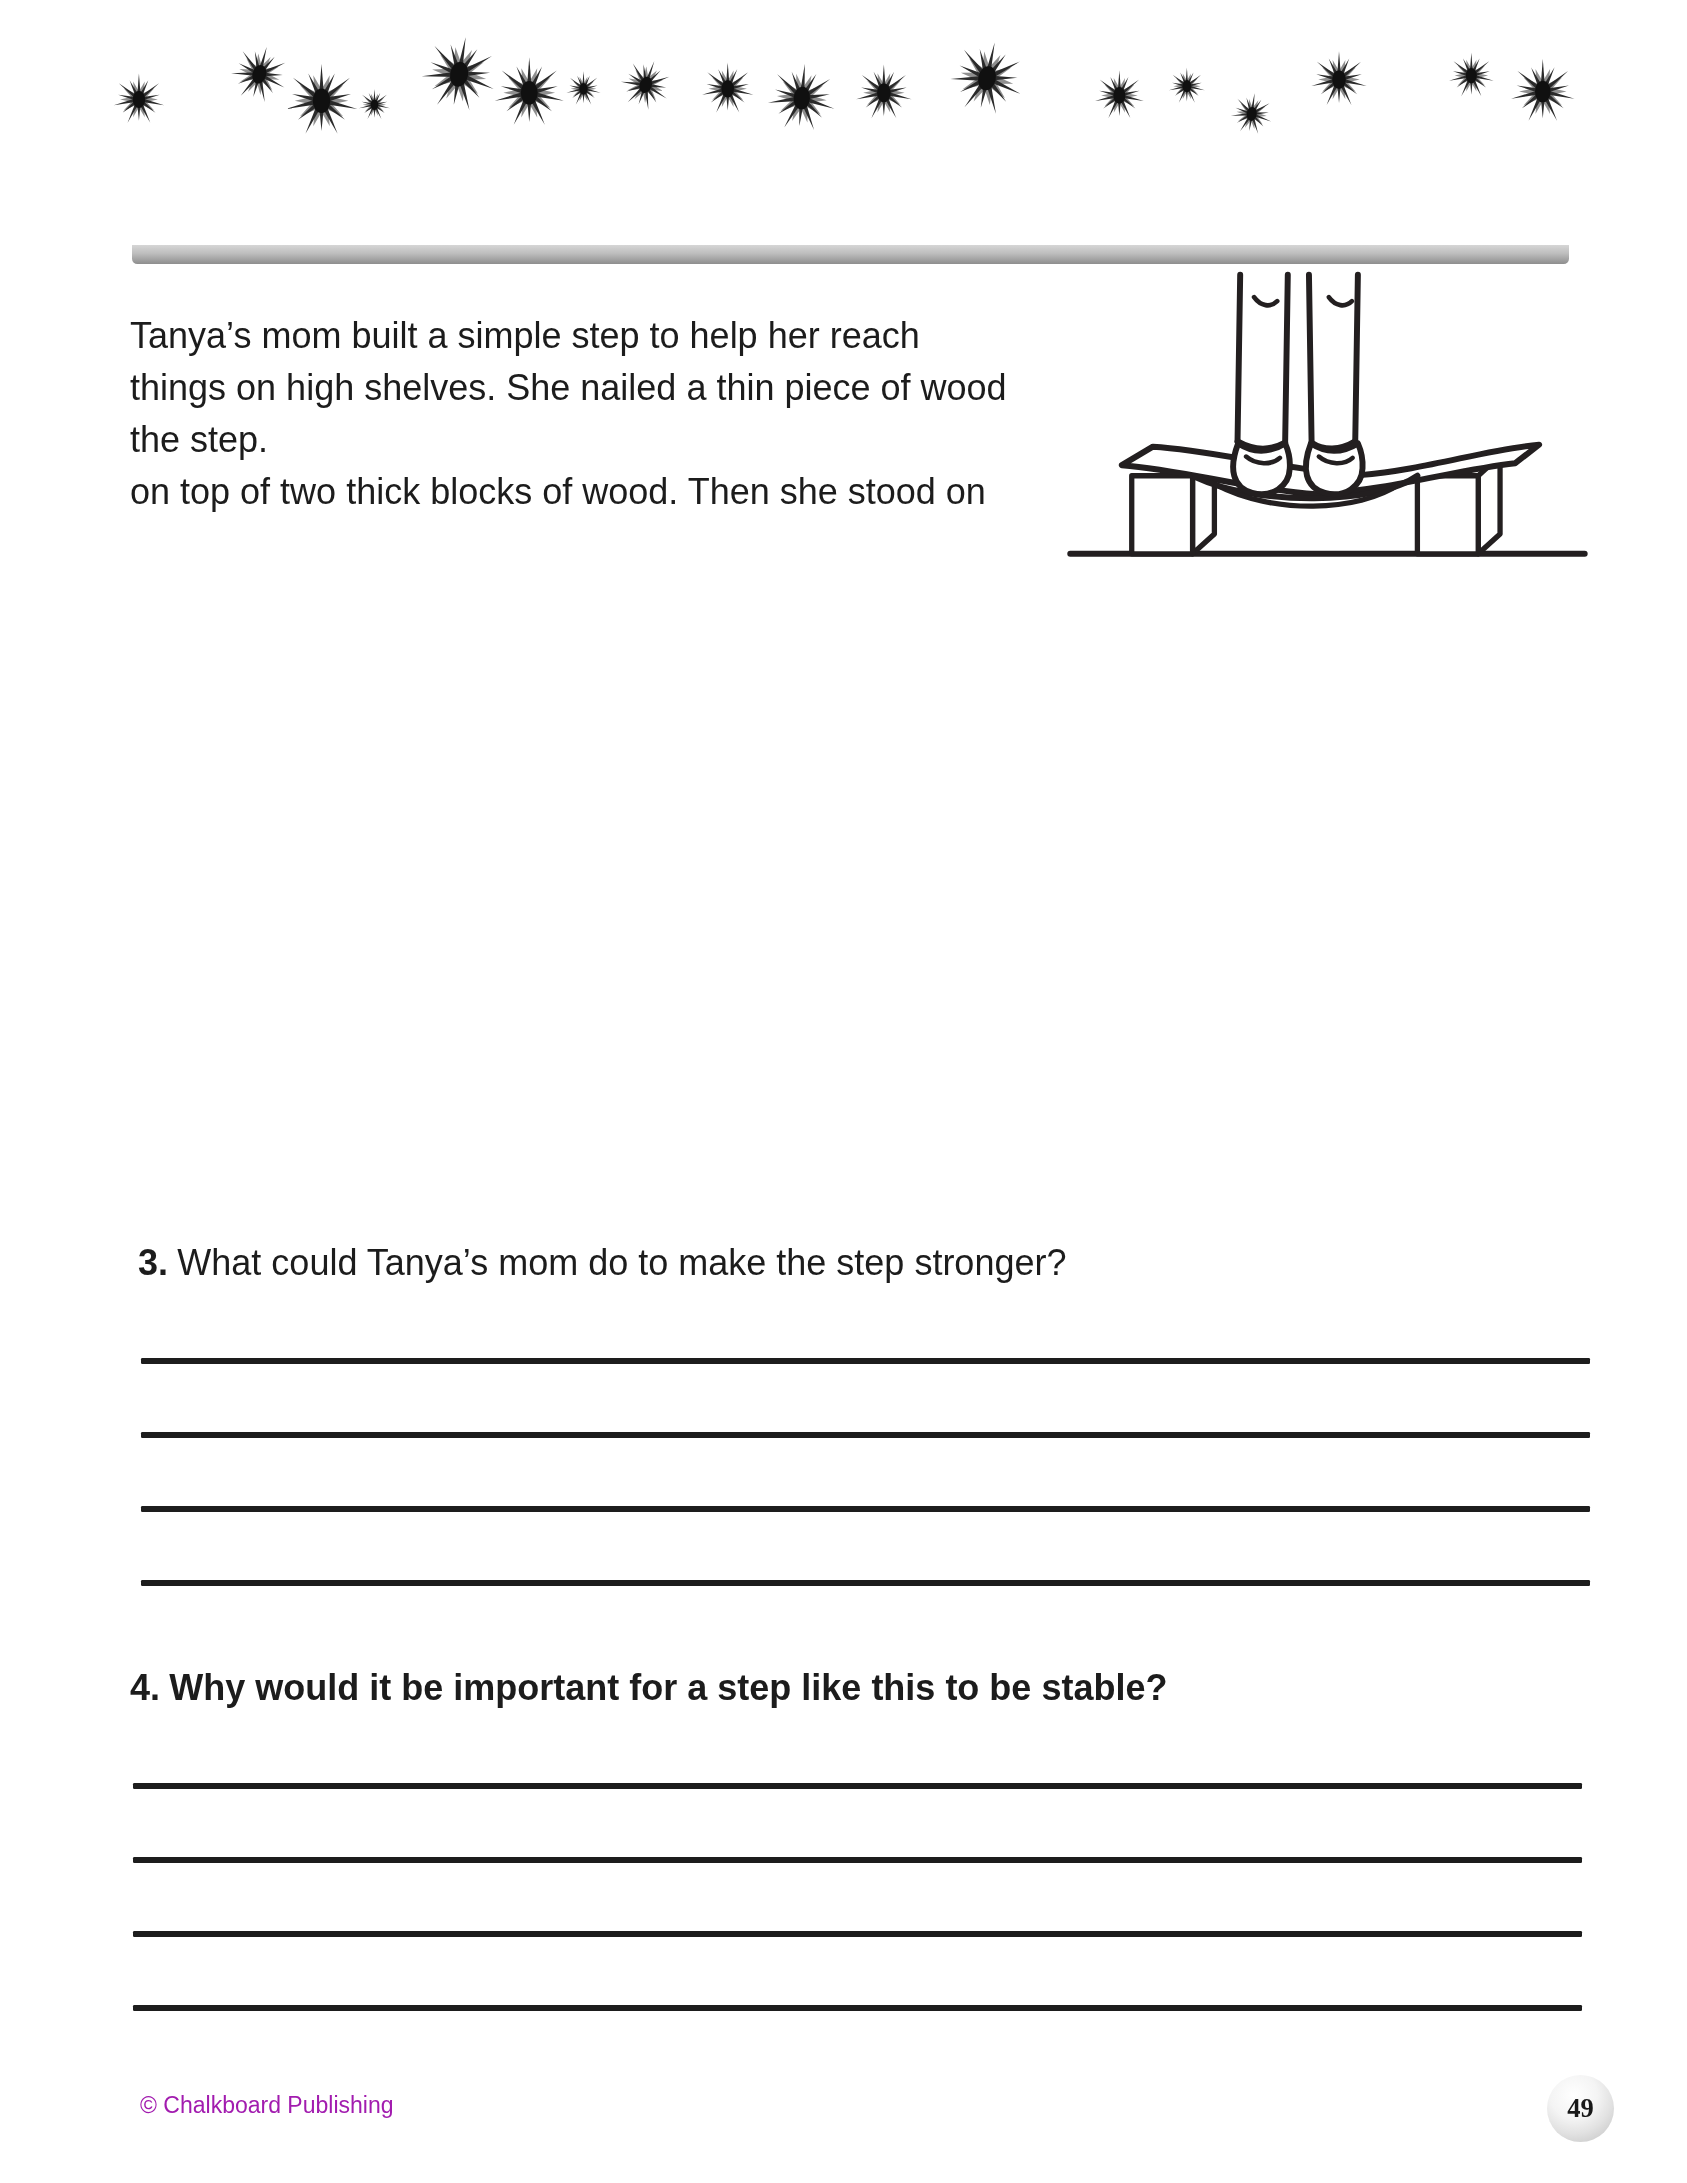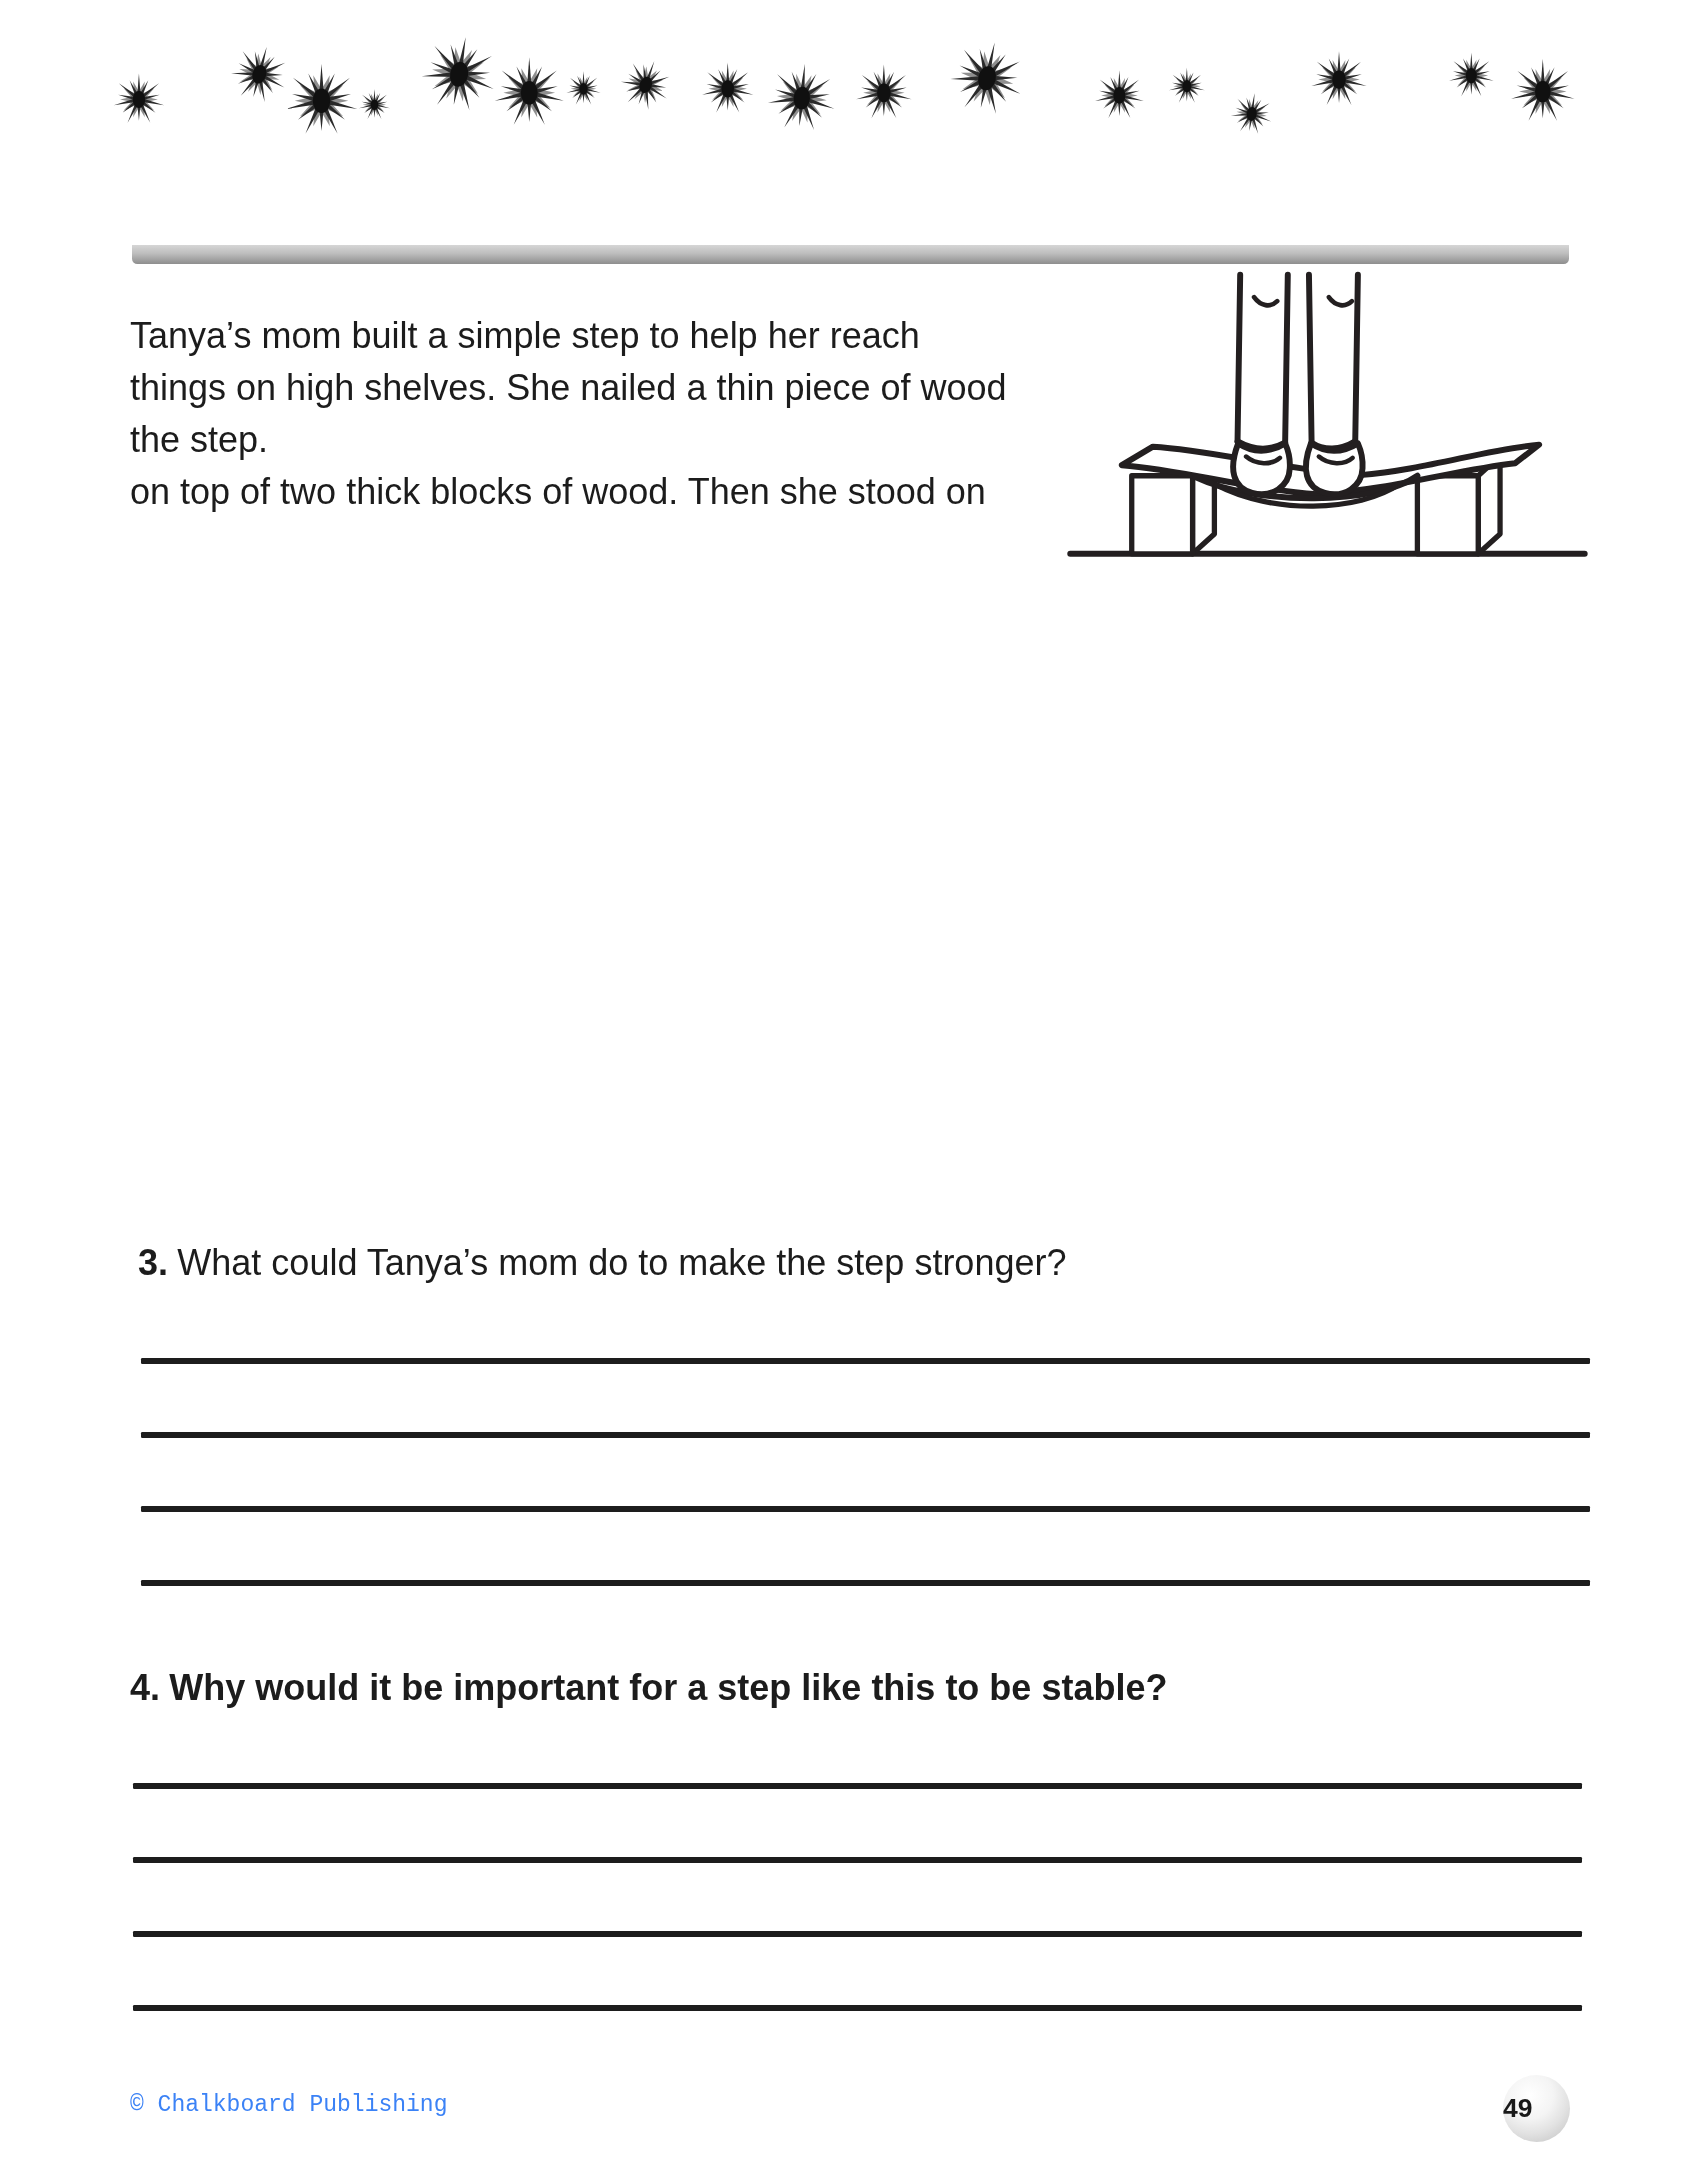--- a/index.html
+++ b/index.html
@@ -38,25 +38,25 @@
   
   .qblock{position:absolute;left:130px;width:1456px;height:370px;}
   .q1{top:554px;}.q2{top:930px;}.q3{top:1242px;margin-left:8px;}.q4{top:1667px;font-weight:bold;}
   .qtext{margin:0;font-size:36px;line-height:42px;}
   .qtext b{margin-right:9.3px;}
   .answer-line{
     position:absolute;left:2.6px;width:1449px;height:6px;background:#1d1d1d;border-radius:1.3px;
   }
 
   
-  .copyright{position:absolute;left:130px;top:2092px;font-size:23px;color:#3b82f6;font-family:Liberation Mono, monospace;}
+  .copyright{position:absolute;left:140px;top:2092px;font-size:23px;color:#a21caf;}
   .page-badge{
-    position:absolute;left:1503px;top:2075px;width:67px;height:67px;border-radius:50%;
+    position:absolute;left:1547px;top:2075px;width:67px;height:67px;border-radius:50%;
     background:radial-gradient(circle at 40% 30%, #ffffff 0%, #f4f4f4 38%, #e2e2e2 62%, #cccccc 85%, #bfbfbf 100%);
-    display:flex;align-items:center;justify-content:flex-start;
+    display:flex;align-items:center;justify-content:center;font-family:Liberation Serif, serif;
   }
   .page-badge span{font-size:26.5px;font-weight:bold;color:#191919;}
 </style>
 </head>
 <body>
 
 <div id="page">
 
   <svg id="star-band" viewBox="0 0 2550 270" aria-hidden="true">
     <defs>

